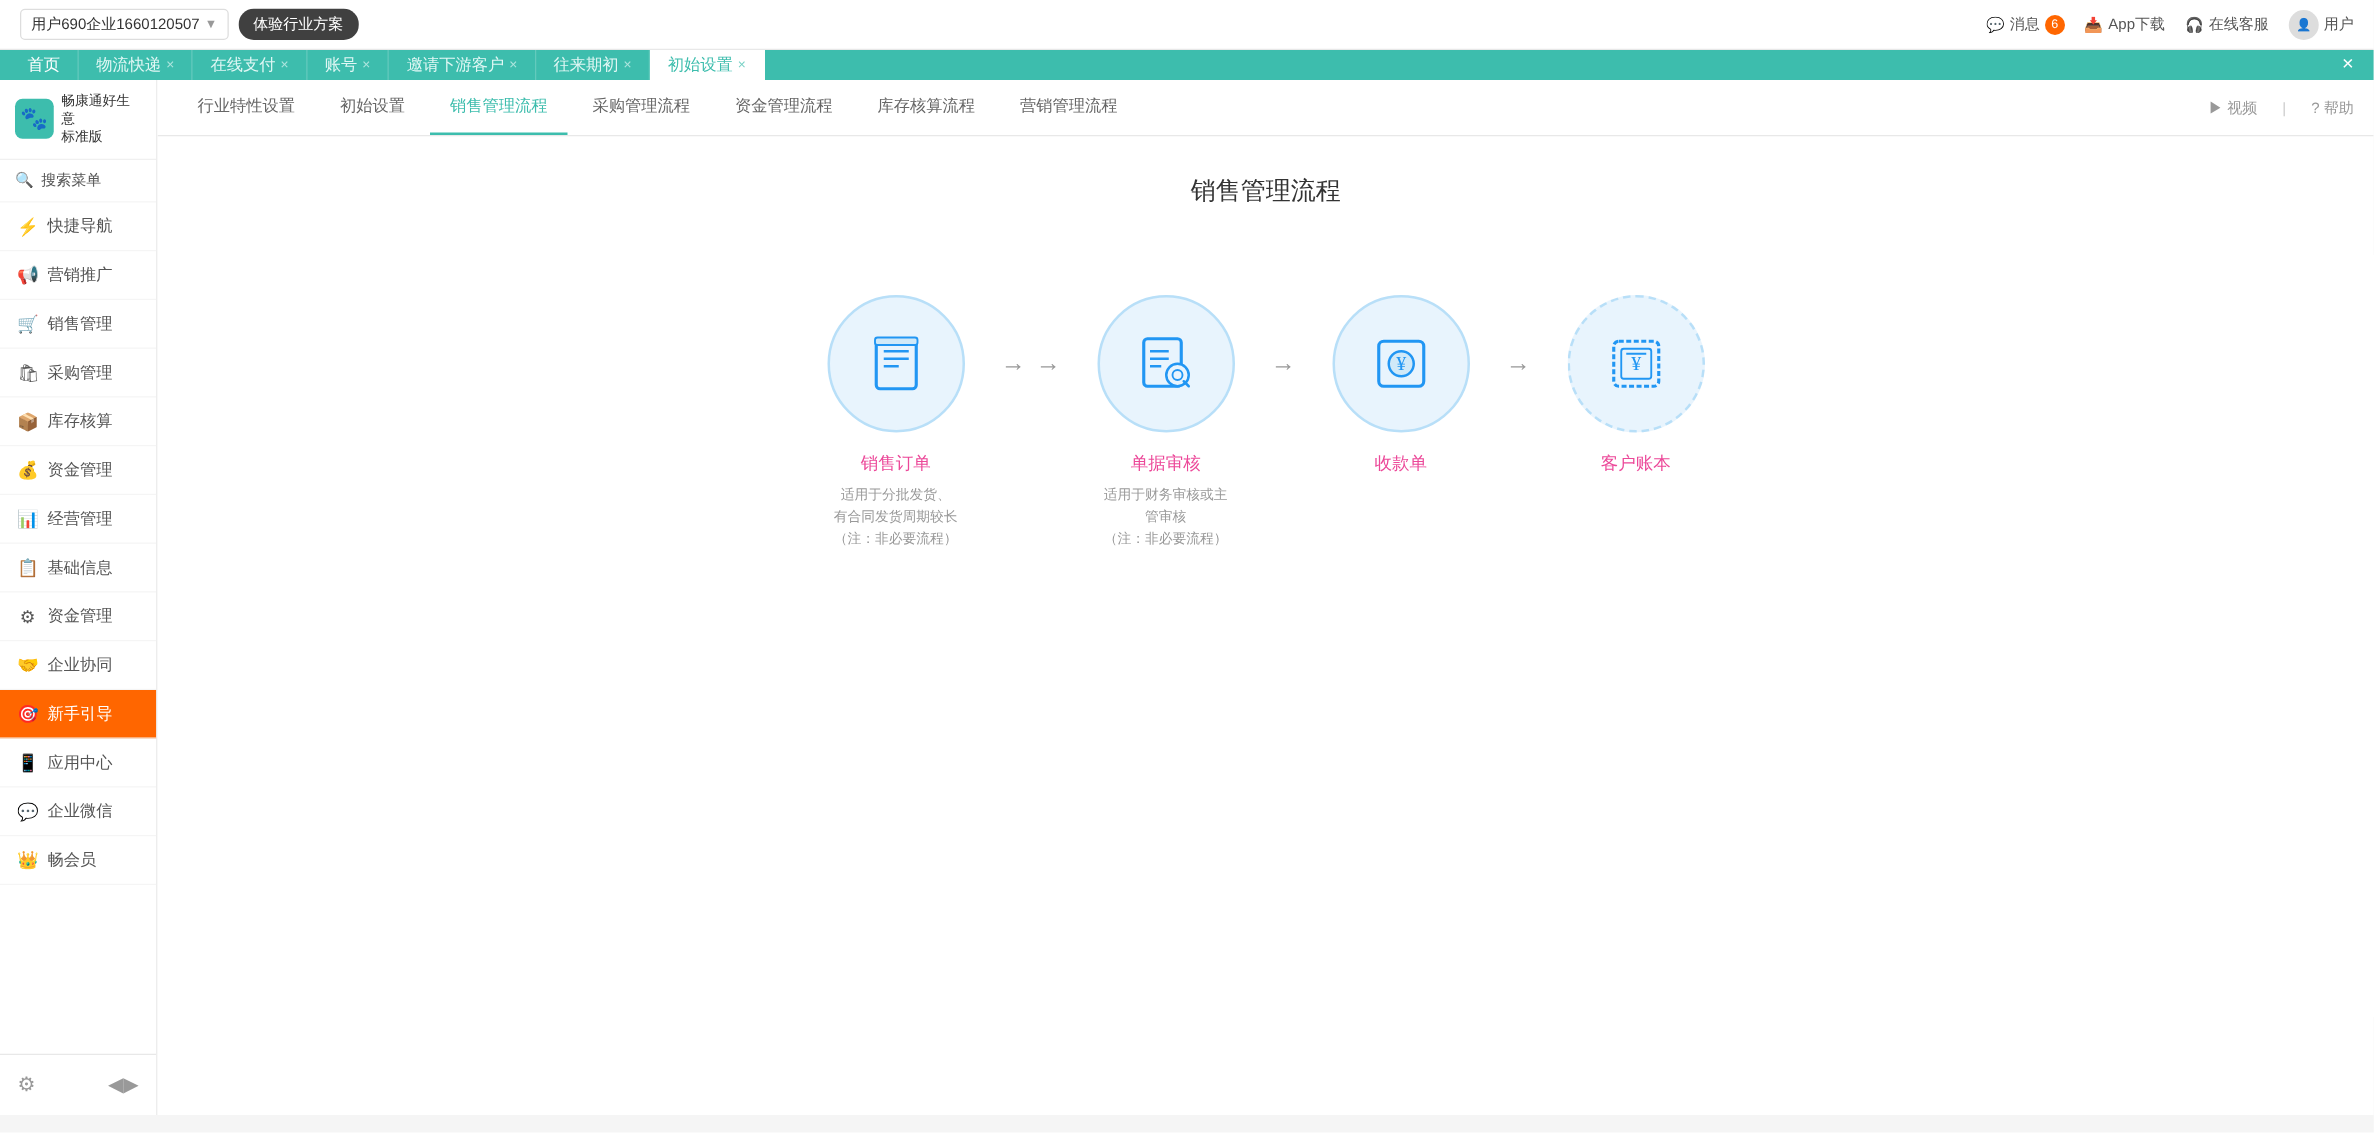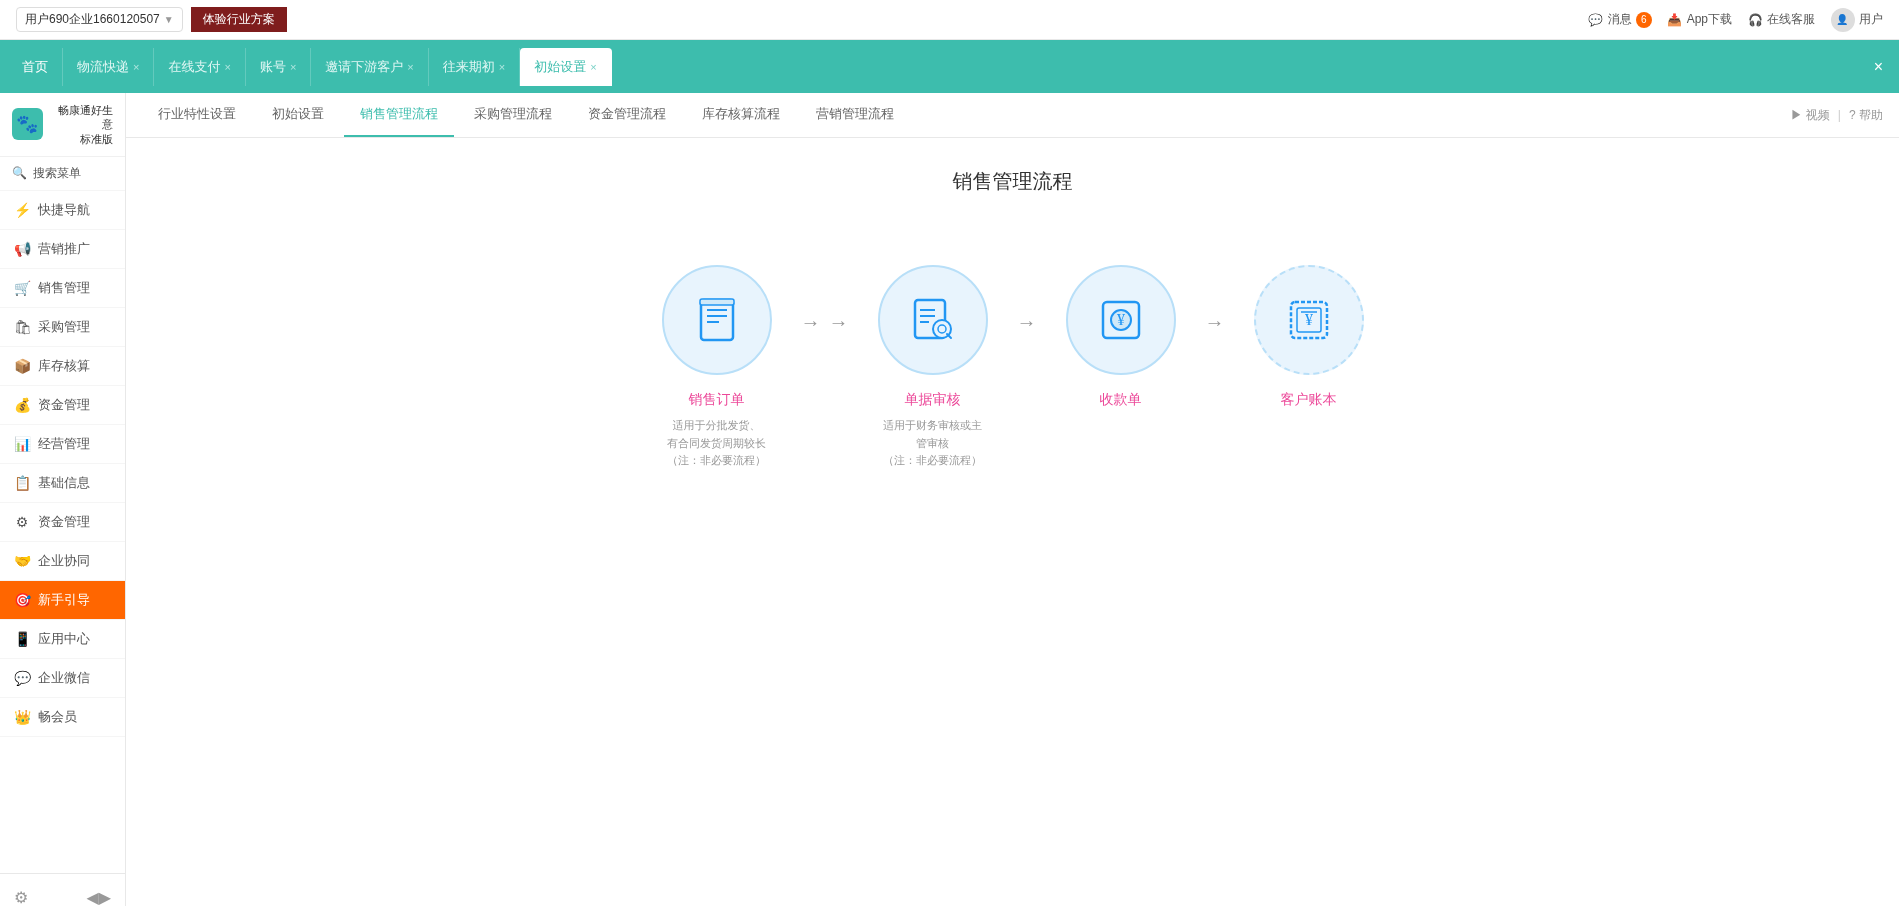--- a/index.html
+++ b/index.html
@@ -12,34 +12,34 @@
       border-bottom: 1px solid #e8e8e8; position: relative; z-index: 100;
     }
     .top-header-left { display: flex; align-items: center; gap: 8px; justify-content: flex-end; }
     .user-select {
       display: flex; align-items: center; gap: 4px; border: 1px solid #ddd;
       border-radius: 4px; padding: 3px 8px; cursor: pointer; background: #fff;
       font-size: 12px; color: #333;
     }
     .user-select .chevron { color: #999; font-size: 10px; }
     .trial-btn {
-      background: #7f1d1d; color: #fff; border: none; border-radius: 0;
+      background: #404040; color: #fff; border: none; border-radius: 12px;
       padding: 4px 12px; cursor: pointer; font-size: 12px;
     }
     .top-header-right { display: flex; align-items: center; gap: 16px; }
     .top-right-item { display: flex; align-items: center; gap: 4px; cursor: pointer; font-size: 12px; color: #555; }
     .badge {
       background: #f60; color: #fff; border-radius: 50%; width: 16px; height: 16px;
       font-size: 10px; display: flex; align-items: center; justify-content: center;
     }
     .avatar { width: 24px; height: 24px; border-radius: 50%; background: #ddd; display: flex; align-items: center; justify-content: center; font-size: 10px; }
 
     
     .nav-tabs {
-      display: flex; align-items: center; background: #3dbdad; height: 53px;
+      display: flex; align-items: center; background: #3dbdad; height: 24px;
       padding: 0 8px;
     }
     .nav-tab {
       display: flex; align-items: center; gap: 4px; padding: 0 14px;
       height: 38px; cursor: pointer; color: #e0f7f4; font-size: 13px;
       border-right: 1px solid rgba(255,255,255,0.2);
     }
     .nav-tab:first-child { color: #fff; }
     .nav-tab.active { background: #fff; color: #3dbdad; border-radius: 4px 4px 0 0; }
     .nav-tab .close-x { font-size: 11px; color: inherit; opacity: 0.7; cursor: pointer; }
@@ -52,21 +52,21 @@
     .sidebar {
       width: 126px; background: #fff; border-right: 1px solid #e8e8e8;
       display: flex; flex-direction: column; overflow-y: auto;
       flex-shrink: 0;
     }
     .sidebar-logo {
       display: flex; align-items: center; gap: 6px; padding: 10px 12px;
       border-bottom: 1px solid #f0f0f0;
     }
     .logo-icon { width: 32px; height: 32px; background: #3dbdad; border-radius: 6px; display: flex; align-items: center; justify-content: center; }
-    .logo-text { font-size: 11px; color: #333; line-height: 1.3; text-align: right; }
+    .logo-text { font-size: 11px; color: #333; line-height: 1.3; }
     .sidebar-search {
       display: flex; align-items: center; gap: 6px; padding: 8px 12px;
       color: #555; cursor: pointer; font-size: 12px; border-bottom: 1px solid #f5f5f5;
     }
     .sidebar-item {
       display: flex; align-items: center; gap: 8px; padding: 10px 14px;
       cursor: pointer; color: #555; font-size: 13px; border-bottom: 1px solid #f5f5f5;
     }
     .sidebar-item.active { background: #f60; color: #fff; }
     .sidebar-item.active .sidebar-icon { color: #fff; }
@@ -84,21 +84,21 @@
     .content-tabs {
       display: flex; align-items: center; border-bottom: 1px solid #e8e8e8;
       padding: 0 16px; background: #fff; justify-content: space-between;
     }
     .content-tabs-left { display: flex; }
     .content-tab {
       padding: 12px 16px; cursor: pointer; font-size: 13px; color: #666;
       border-bottom: 2px solid transparent; margin-right: 4px;
     }
     .content-tab.active { color: #3dbdad; border-bottom: 2px solid #3dbdad; font-weight: 500; }
-    .content-tabs-right { display: flex; align-items: center; gap: 8px; color: #999; font-size: 12px; cursor: pointer; }
+    .content-tabs-right { display: flex; align-items: center; gap: 20px; color: #999; font-size: 12px; cursor: pointer; }
 
     
     .page-content { padding: 30px 40px; }
     .page-title {
       text-align: center; font-size: 20px; font-weight: 500; color: #333;
       margin-bottom: 50px;
     }
 
     
     .flow-diagram { display: flex; align-items: flex-start; justify-content: center; gap: 0; padding: 20px 0; }

